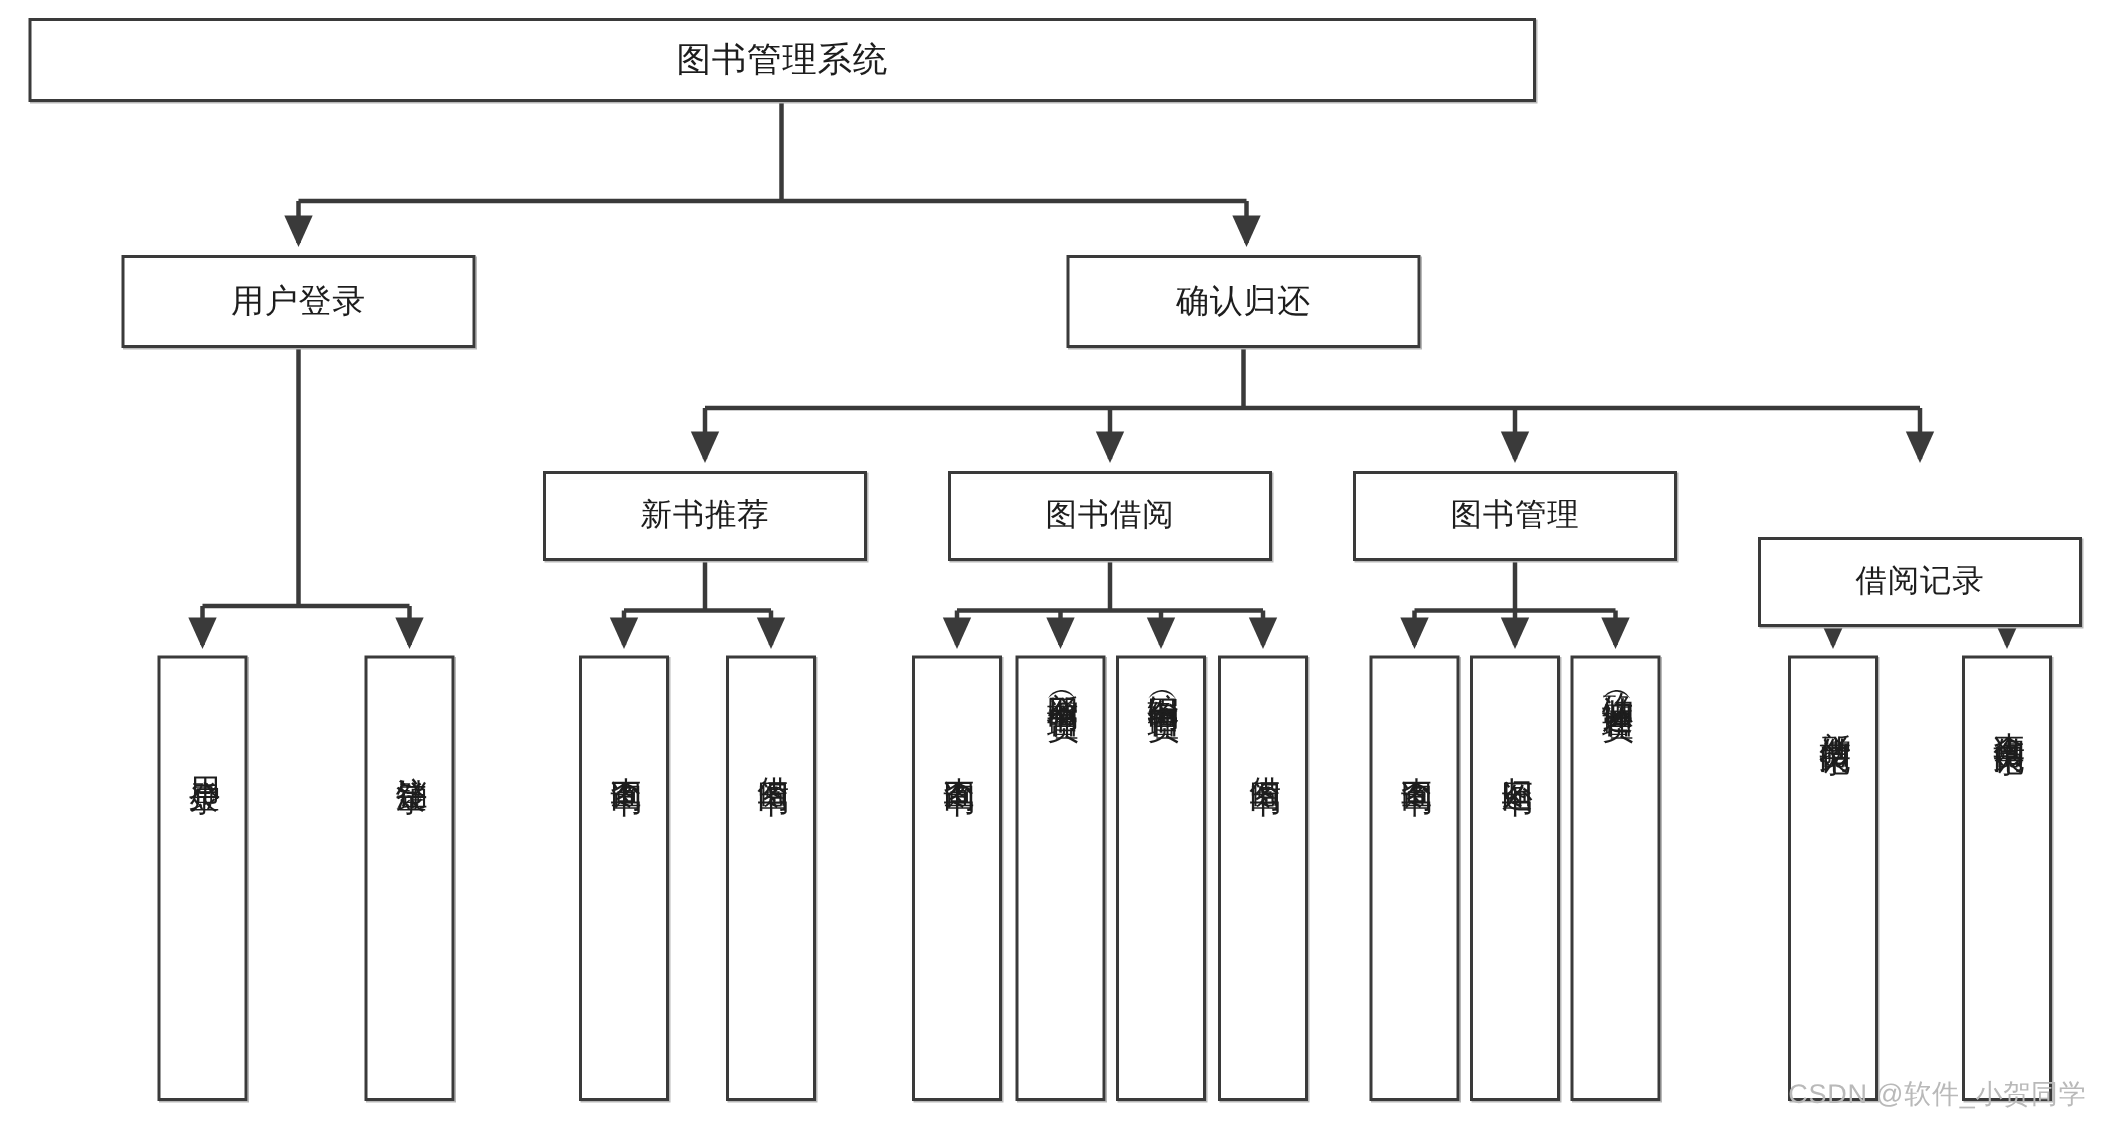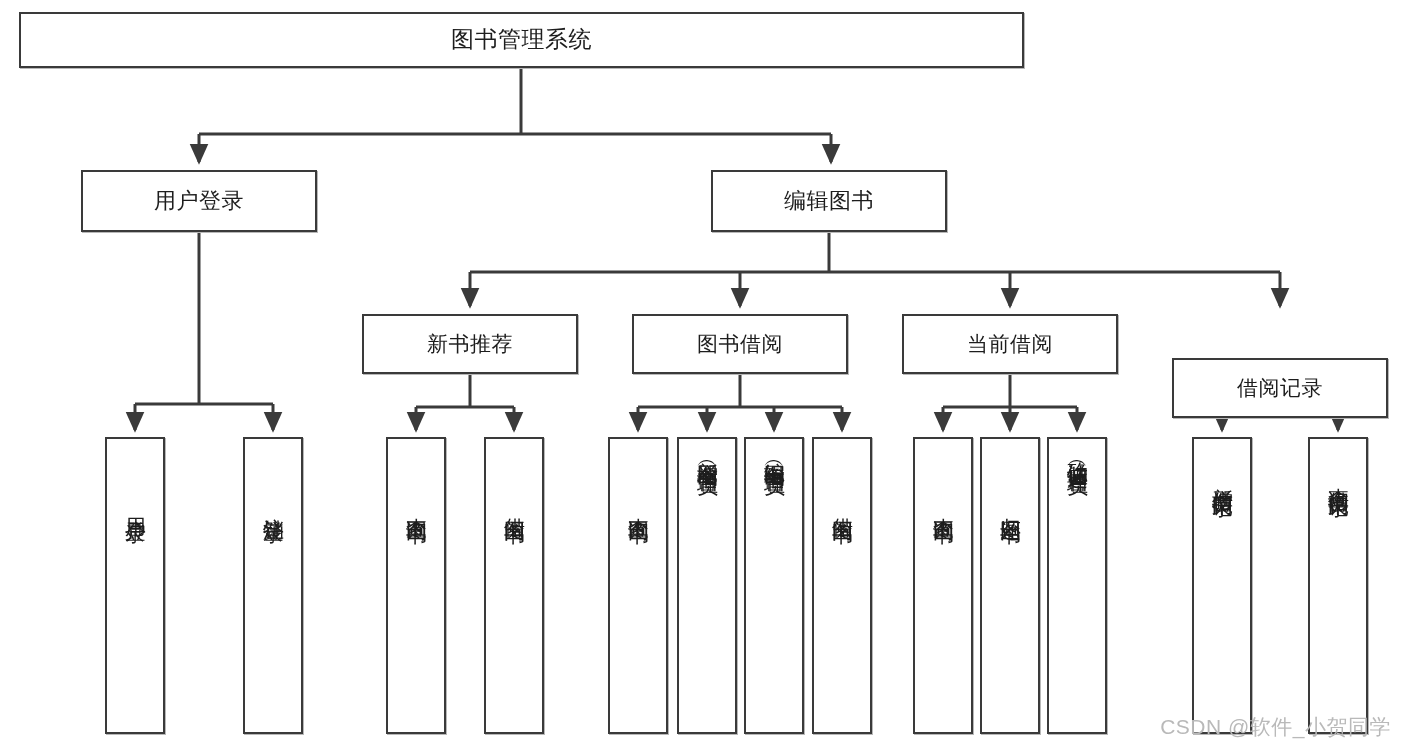--- a/index.html
+++ b/index.html
@@ -59,21 +59,21 @@
     letter-spacing: 2px;
     white-space: pre;
   }
   .node.leaf.tall .lbl {
     padding-top: 0;
   }
   #watermark {
     position: absolute;
     right: 14px;
     bottom: 6px;
-    font-size: 21px;
+    font-size: 18px;
     color: #b9b9b9;
     letter-spacing: 0.5px;
     white-space: nowrap;
   }
 </style>
 </head>
 <body>
 
 <div id="canvas">
 
@@ -128,31 +128,31 @@
   </svg>
 
   <div class="node root" style="left:19px; top:12px; width:1005px; height:56px;">
     <span class="lbl">图书管理系统</span>
   </div>
 
   <div class="node lvl1" style="left:81px; top:170px; width:236px; height:62px;">
     <span class="lbl">用户登录</span>
   </div>
   <div class="node lvl1" style="left:711px; top:170px; width:236px; height:62px;">
-    <span class="lbl">编辑图书</span>
+    <span class="lbl">确认归还</span>
   </div>
 
   <div class="node lvl2" style="left:632px; top:314px; width:216px; height:60px;">
     <span class="lbl">图书借阅</span>
   </div>
   <div class="node lvl2" style="left:362px; top:314px; width:216px; height:60px;">
     <span class="lbl">新书推荐</span>
   </div>
   <div class="node lvl2" style="left:902px; top:314px; width:216px; height:60px;">
-    <span class="lbl">当前借阅</span>
+    <span class="lbl">图书管理</span>
   </div>
   <div class="node lvl2" style="left:1172px; top:314px; width:216px; height:60px;margin-top:44px;">
     <span class="lbl">借阅记录</span>
   </div>
 
   <div class="node leaf" style="left:105px; top:437px; width:60px; height:297px; padding-top:62px;">
     <span class="lbl">用户登录</span>
   </div>
   <div class="node leaf" style="left:243px; top:437px; width:60px; height:297px; padding-top:62px;">
     <span class="lbl">注销登录</span>

